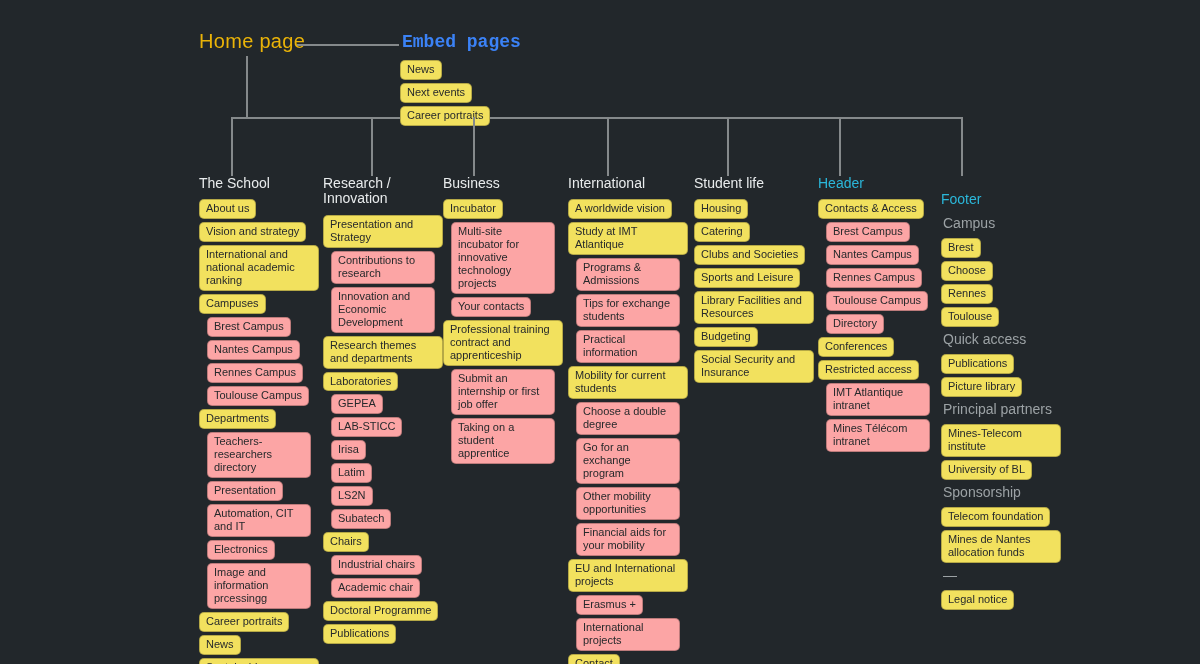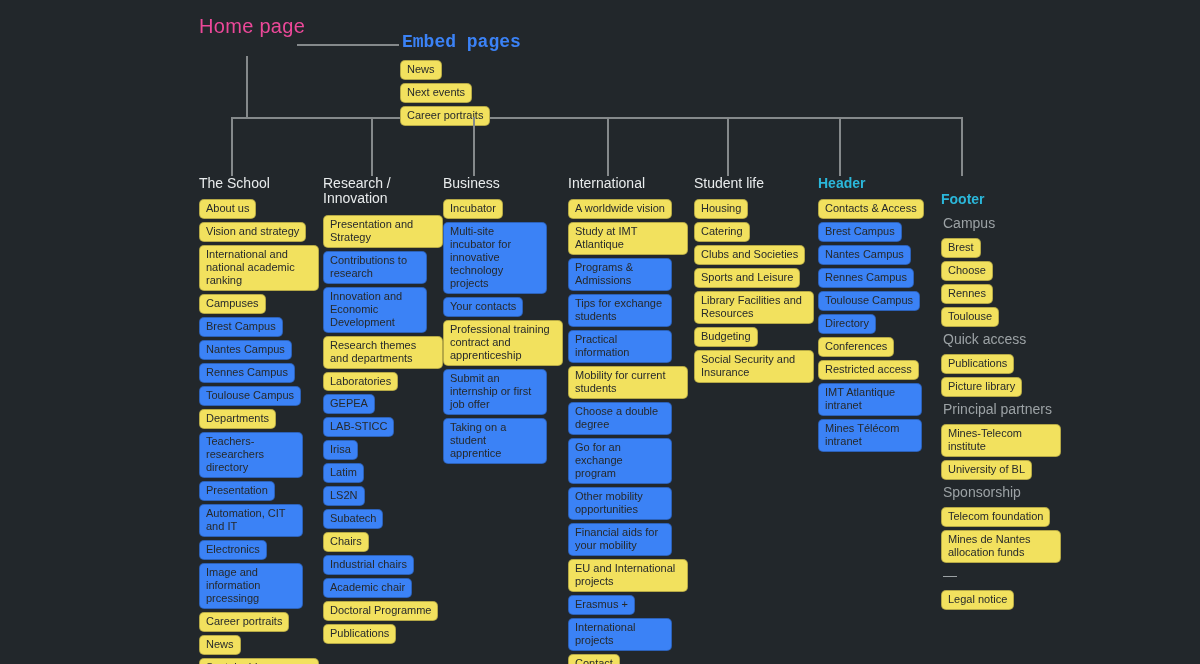--- a/index.html
+++ b/index.html
@@ -17,23 +17,23 @@
   }
   .line {
     position: absolute;
     background: #85898B;
   }
   .line.h { height: 2px; }
   .line.v { width: 2px; }
   #home-title {
     position: absolute;
     left: 199px;
-    top: 15px;
+    top: 30px;
     font-size: 20px;
-    color: #ec4899;
+    color: #eab308;
     letter-spacing: 0.3px;
     white-space: nowrap;
     cursor: default;
   }
   #embed-group {
     position: absolute;
     left: 400px;
     top: 32px;
     width: 130px;
   }
@@ -51,39 +51,39 @@
   }
   .col-title {
     font-size: 14px;
     color: #E9ECED;
     line-height: 1.1;
     margin-bottom: 8px;
     max-width: 112px;
   }
   .col-title.accent {
     color: #2BB7DA;
-    font-weight: bold;
+    font-weight: normal;
   }
   .node {
     font-size: 11px;
     line-height: 1.18;
     color: #26292B;
     background: #F2E15E;
     border: 1px solid rgba(0,0,0,0.25);
     border-radius: 5px;
     padding: 2px 6px 3px 6px;
     margin-bottom: 3px;
     width: fit-content;
     max-width: 106px;
     box-sizing: content-box;
     cursor: pointer;
   }
   .node.level-2 {
-    background: #3b82f6;
-    margin-left: 0;
+    background: #fca5a5;
+    margin-left: 8px;
     max-width: 90px;
   }
   .section-label {
     font-size: 14px;
     color: #9CA2A5;
     margin: 4px 2px 7px 2px;
   }
 </style>
 </head>
 <body>

